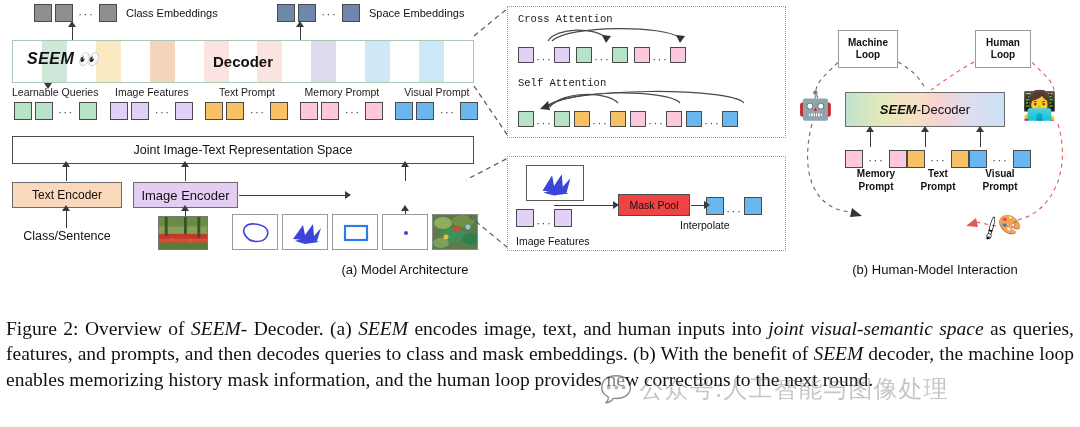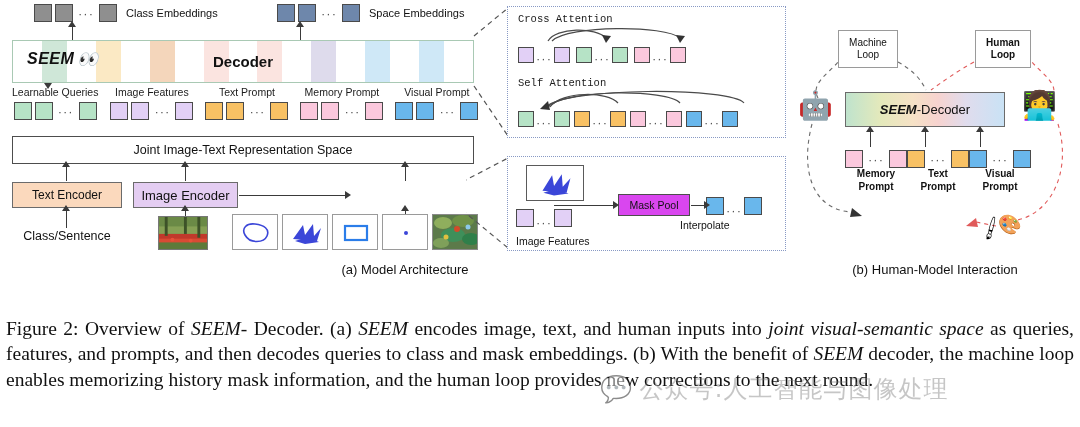--- a/index.html
+++ b/index.html
@@ -89,30 +89,30 @@
 
   
   .midpanel { position:absolute; border:1.3px dotted #8899c4; background:#fff; }
   #mid-attn { left:507px; top:6px; width:279px; height:132px; }
   #mid-sampler { left:507px; top:156px; width:279px; height:95px; }
 
   .attn-label { position:absolute; font-size:10.5px; color:#1b1b1b;font-family:Liberation Mono, monospace; }
   .attn-row { position:absolute; display:flex; align-items:center; gap:3px; }
 
   #mask-pool { position:absolute; left:110px; top:37px; width:72px; height:22px;
-    border:1.5px solid #4d4d4d; background:#d946ef; display:flex; align-items:center; justify-content:center;
+    border:1.5px solid #4d4d4d; background:#ef4444; display:flex; align-items:center; justify-content:center;
     font-size:10.5px; color:#111; }
   #interpolate-lbl { position:absolute; left:172px; top:62px; font-size:10.5px; color:#111; }
   #img-feat-lbl { position:absolute; left:8px; top:78px; font-size:10.5px; color:#111; }
 
   
   #panelb { position:absolute; left:790px; top:0; width:290px; height:292px; }
   #machine-loop-box { position:absolute; left:48px; top:30px; width:60px; height:38px;
     border:1px solid #9a9a9a; background:#fff; display:flex; flex-direction:column;
-    align-items:center; justify-content:center; font-size:10px; font-weight:normal; color:#111; line-height:1.25; }
+    align-items:center; justify-content:center; font-size:10px; font-weight:bold; color:#111; line-height:1.25; }
   #human-loop-box { position:absolute; left:185px; top:30px; width:56px; height:38px;
     border:1px solid #9a9a9a; background:#fff; display:flex; flex-direction:column;
     align-items:center; justify-content:center; font-size:10px; font-weight:bold; color:#111; line-height:1.25; }
   #seem-decoder-box { position:absolute; left:55px; top:92px; width:160px; height:35px;
     border:1.6px solid #6b6b6b; display:flex; align-items:center; justify-content:center;
     font-size:13px; color:#111;
     background:linear-gradient(90deg,#bfe3cd 0%,#e4e9bb 22%,#f6e2c6 42%,#f7d3cf 58%,#e0dced 76%,#c9e2f5 100%); }
   #seem-decoder-box b { font-style:italic; font-weight:bold; }
   #robot-emoji { position:absolute; left:8px; top:92px; font-size:28px; line-height:1; }
   #human-emoji { position:absolute; left:232px; top:92px; font-size:28px; line-height:1; }

